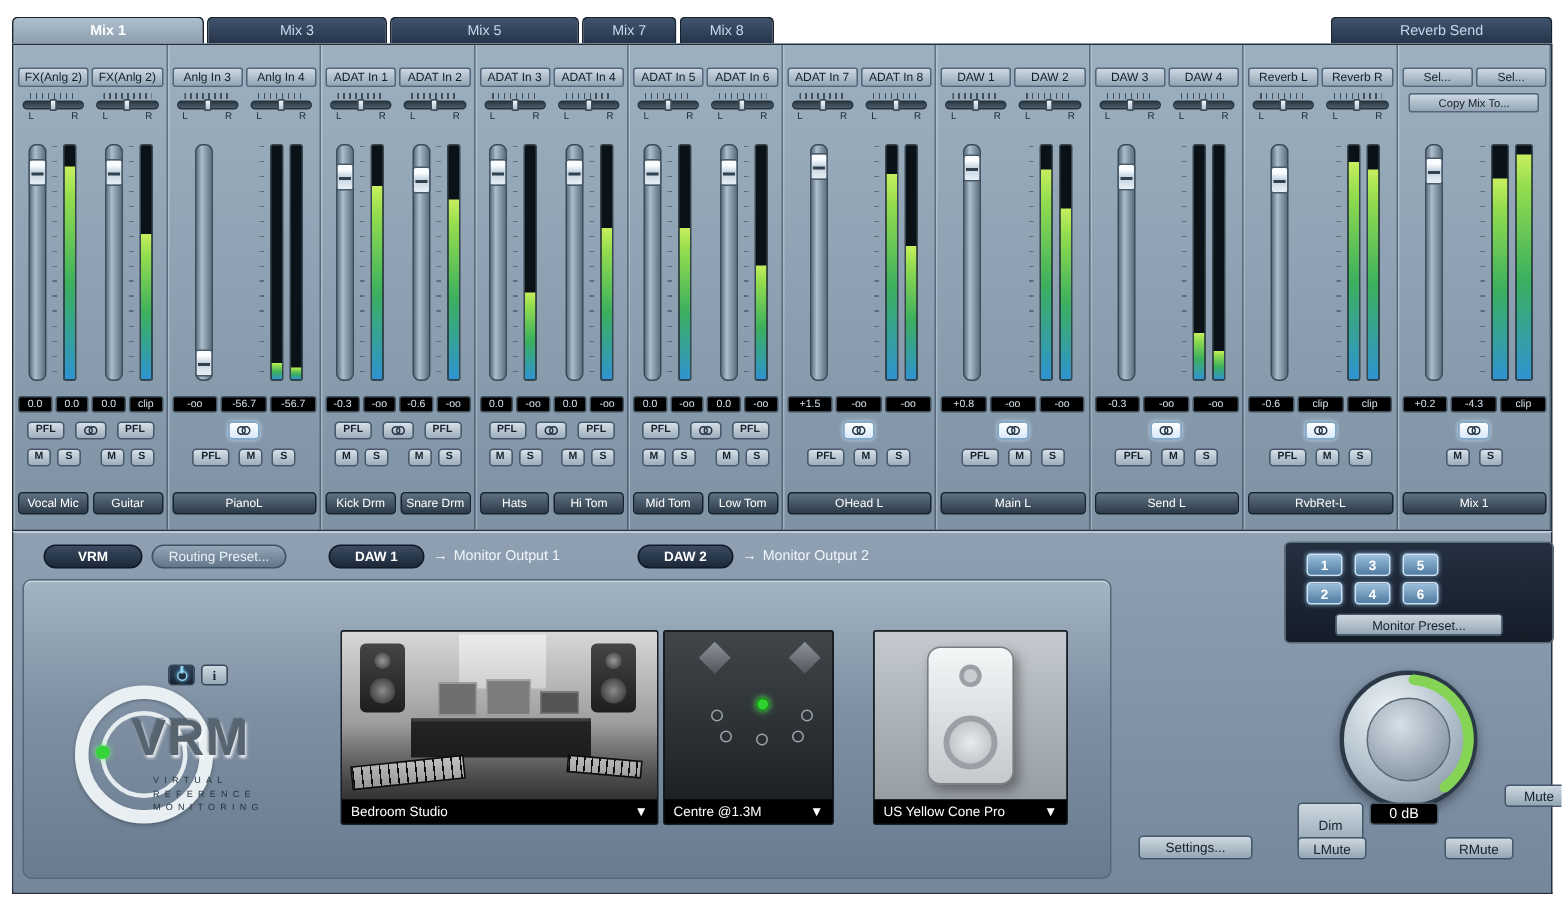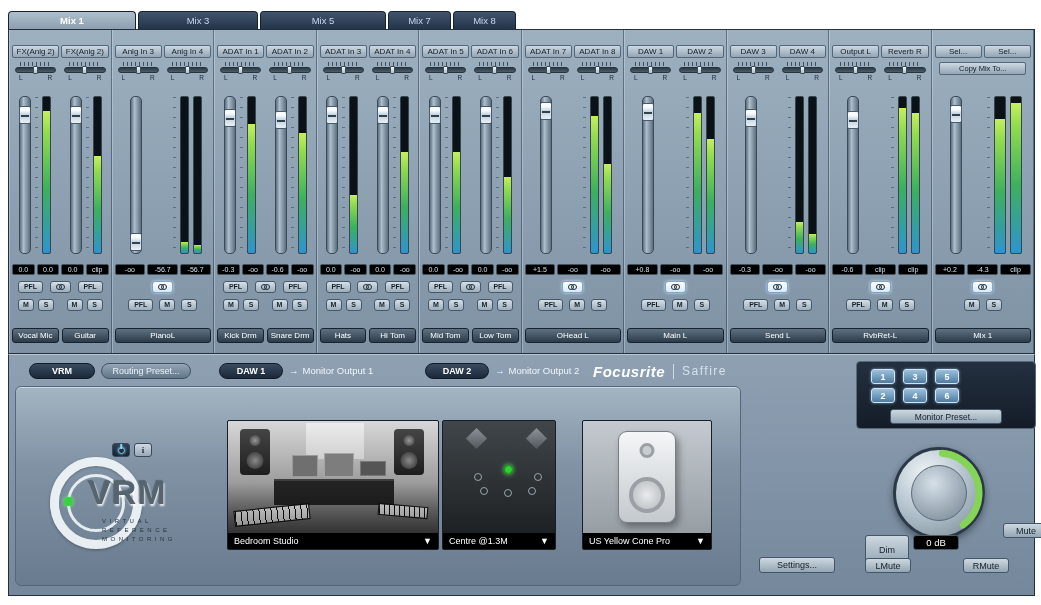--- a/index.html
+++ b/index.html
@@ -176,20 +176,21 @@
 
 <div id="app">
 
   <div class="tabbar">
     <div class="tab active tw1">Mix 1</div>
     <div class="tab tw2">Mix 3</div>
     <div class="tab tw3">Mix 5</div>
     <div class="tab tw4">Mix 7</div>
     <div class="tab tw5">Mix 8</div>
     <div class="tsp"></div>
+    <div class="tab twr">Reverb Send</div>
   </div>
 
   <div id="rack">
       <div class="pair">
   <div class="lblrow">
     <button class="lbl">FX(Anlg 2)</button>
     <button class="lbl">FX(Anlg 2)</button>
   </div>
   <div class="panrow">
     <div class="pan">
@@ -729,21 +730,21 @@
     <button class="sbtn pflb">PFL</button>
     <button class="sbtn">M</button>
     <button class="sbtn">S</button>
   </div>
   <div class="namerow">
     <div class="nm">Send L</div>
   </div>
 </div>
       <div class="pair">
   <div class="lblrow">
-    <button class="lbl">Output L</button>
+    <button class="lbl">Reverb L</button>
     <button class="lbl">Reverb R</button>
   </div>
   <div class="panrow">
     <div class="pan">
       <div class="pticks"></div>
       <div class="ptrack">
               <div class="pknob"></div>
             </div>
       <div class="plr">
               <span>L</span>
@@ -844,25 +845,20 @@
     <button class="pill grey" style="left:92px;top:8px;width:90px;">Routing Preset...</button>
     <button class="pill dark" style="left:210px;top:8px;width:64px;">DAW 1</button>
     <div class="rt-label" style="left:280px;">
       <span>→</span>
       <span>Monitor Output 1</span>
     </div>
     <button class="pill dark" style="left:416px;top:8px;width:64px;">DAW 2</button>
     <div class="rt-label" style="left:486px;">
       <span>→</span>
       <span>Monitor Output 2</span>
-    </div>
-    <div id="brand">
-      <span class="f">Focusrite</span>
-      <span class="dv"></span>
-      <span class="s">Saffire</span>
     </div>
 
     <div id="vrmpanel">
       <button class="tinyb" id="pwr">
           <span class="pico"></span>
         </button>
       <button class="tinyb" id="infb">i</button>
 
       <div id="vlogo">
         <div class="ring"></div>

